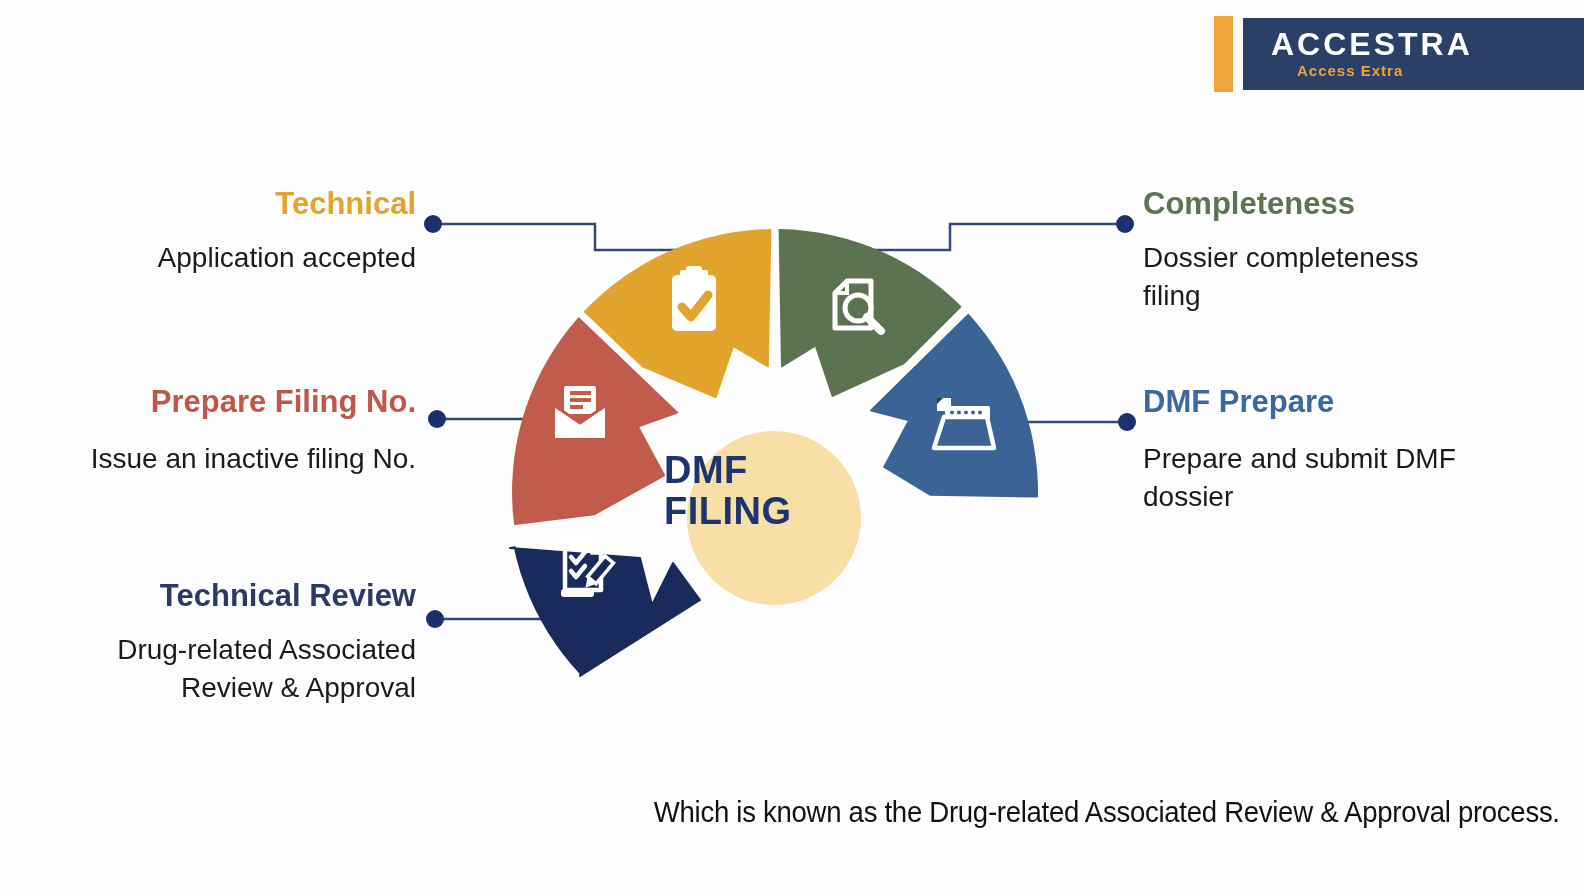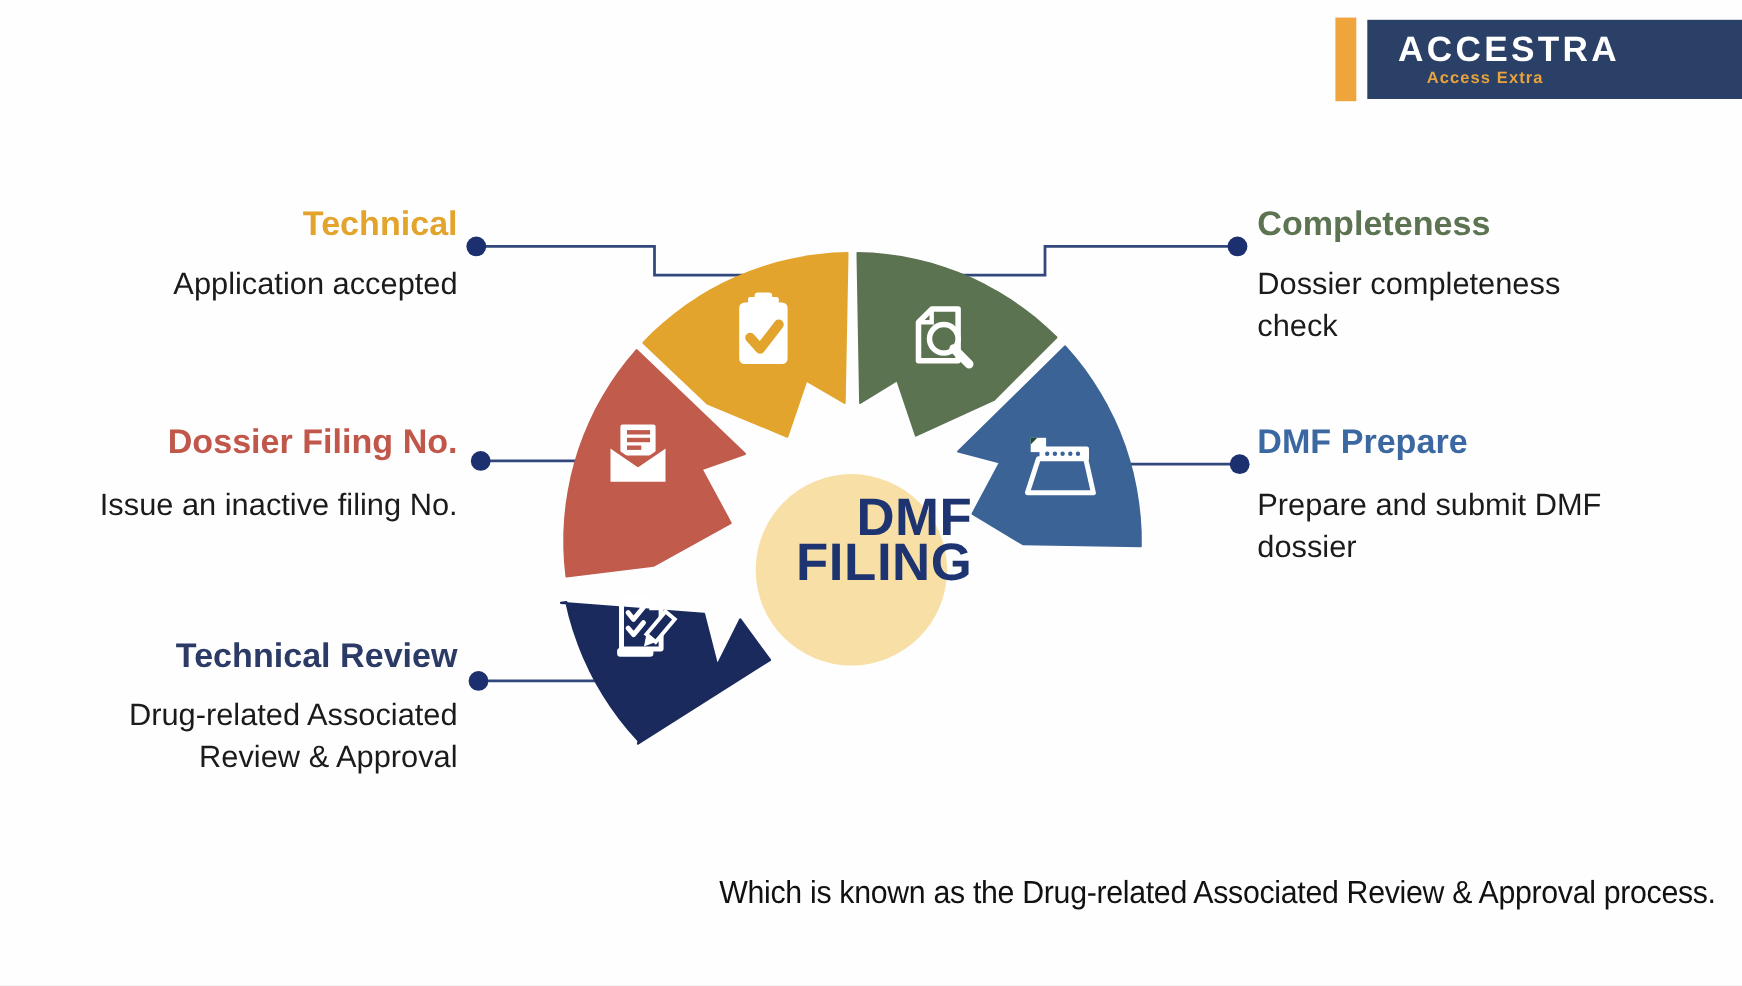--- a/index.html
+++ b/index.html
@@ -17,22 +17,22 @@
   .logo-brand{font-size:32px;font-weight:bold;letter-spacing:3px;line-height:32px;}
   .logo-tag{font-size:15px;font-weight:bold;letter-spacing:1px;line-height:18px;margin-top:2px;margin-left:26px;}
   
   .lbl{position:absolute;}
   .lbl.left{right:1168px;text-align:right;}
   .lbl.right{left:1143px;text-align:left;}
   .lbl-title{font-size:31px;font-weight:bold;line-height:34px;white-space:nowrap;}
   .lbl-desc{font-size:28px;color:#1b1b1b;line-height:38px;}
   
   .center-label{
-    position:absolute;left:664px;top:450px;width:220px;text-align:right;
-    font-size:48px;font-weight:bold;line-height:41px;letter-spacing:.5px;
+    position:absolute;left:664px;top:450px;width:220px;text-align:left;
+    font-size:38px;font-weight:bold;line-height:41px;letter-spacing:.5px;
   }
   
   .caption{position:absolute;left:0;top:796px;width:1584px;text-align:right;}
   .caption span{
     display:inline-block;transform:scaleX(.95);transform-origin:center;
     font-size:29px;color:#111;letter-spacing:-0.3px;
   }
 </style>
 </head>
 <body>
@@ -101,28 +101,28 @@
     </svg>
 
   <div class="center-label" style="color: rgb(30, 52, 112);">
     <div>DMF</div>
     <div>FILING</div>
   </div>
 
   <div class="lbl left lbl-title" style="top: 187px; color: rgb(226, 164, 44);">Technical</div>
   <div class="lbl left lbl-desc" style="top:239px;width:420px">Application accepted</div>
 
-  <div class="lbl left lbl-title" style="top: 385px; color: rgb(192, 87, 74);">Dossier Filing No.</div>
+  <div class="lbl left lbl-title" style="top: 385px; color: rgb(192, 87, 74);">Prepare Filing No.</div>
   <div class="lbl left lbl-desc" style="top:440px;width:420px">Issue an inactive filing No.</div>
 
   <div class="lbl left lbl-title" style="top: 579px; color: rgb(44, 59, 102);">Technical Review</div>
   <div class="lbl left lbl-desc" style="top:631px;width:330px">Drug-related Associated Review &amp; Approval</div>
 
   <div class="lbl right lbl-title" style="top: 187px; color: rgb(93, 116, 82);">Completeness</div>
-  <div class="lbl right lbl-desc" style="top:239px;width:300px">Dossier completeness check</div>
+  <div class="lbl right lbl-desc" style="top:239px;width:300px">Dossier completeness filing</div>
 
   <div class="lbl right lbl-title" style="top: 385px; color: rgb(60, 104, 161);">DMF Prepare</div>
   <div class="lbl right lbl-desc" style="top:440px;width:330px">Prepare and submit DMF dossier</div>
 
   <div class="logo-bar" style="background: rgb(240, 164, 60);"></div>
   <div class="logo-box" style="background: rgb(43, 64, 102);">
     <div class="logo-brand" style="color: rgb(255, 255, 255);">ACCESTRA</div>
     <div class="logo-tag" style="color: rgb(232, 163, 61);">Access Extra</div>
   </div>
 

